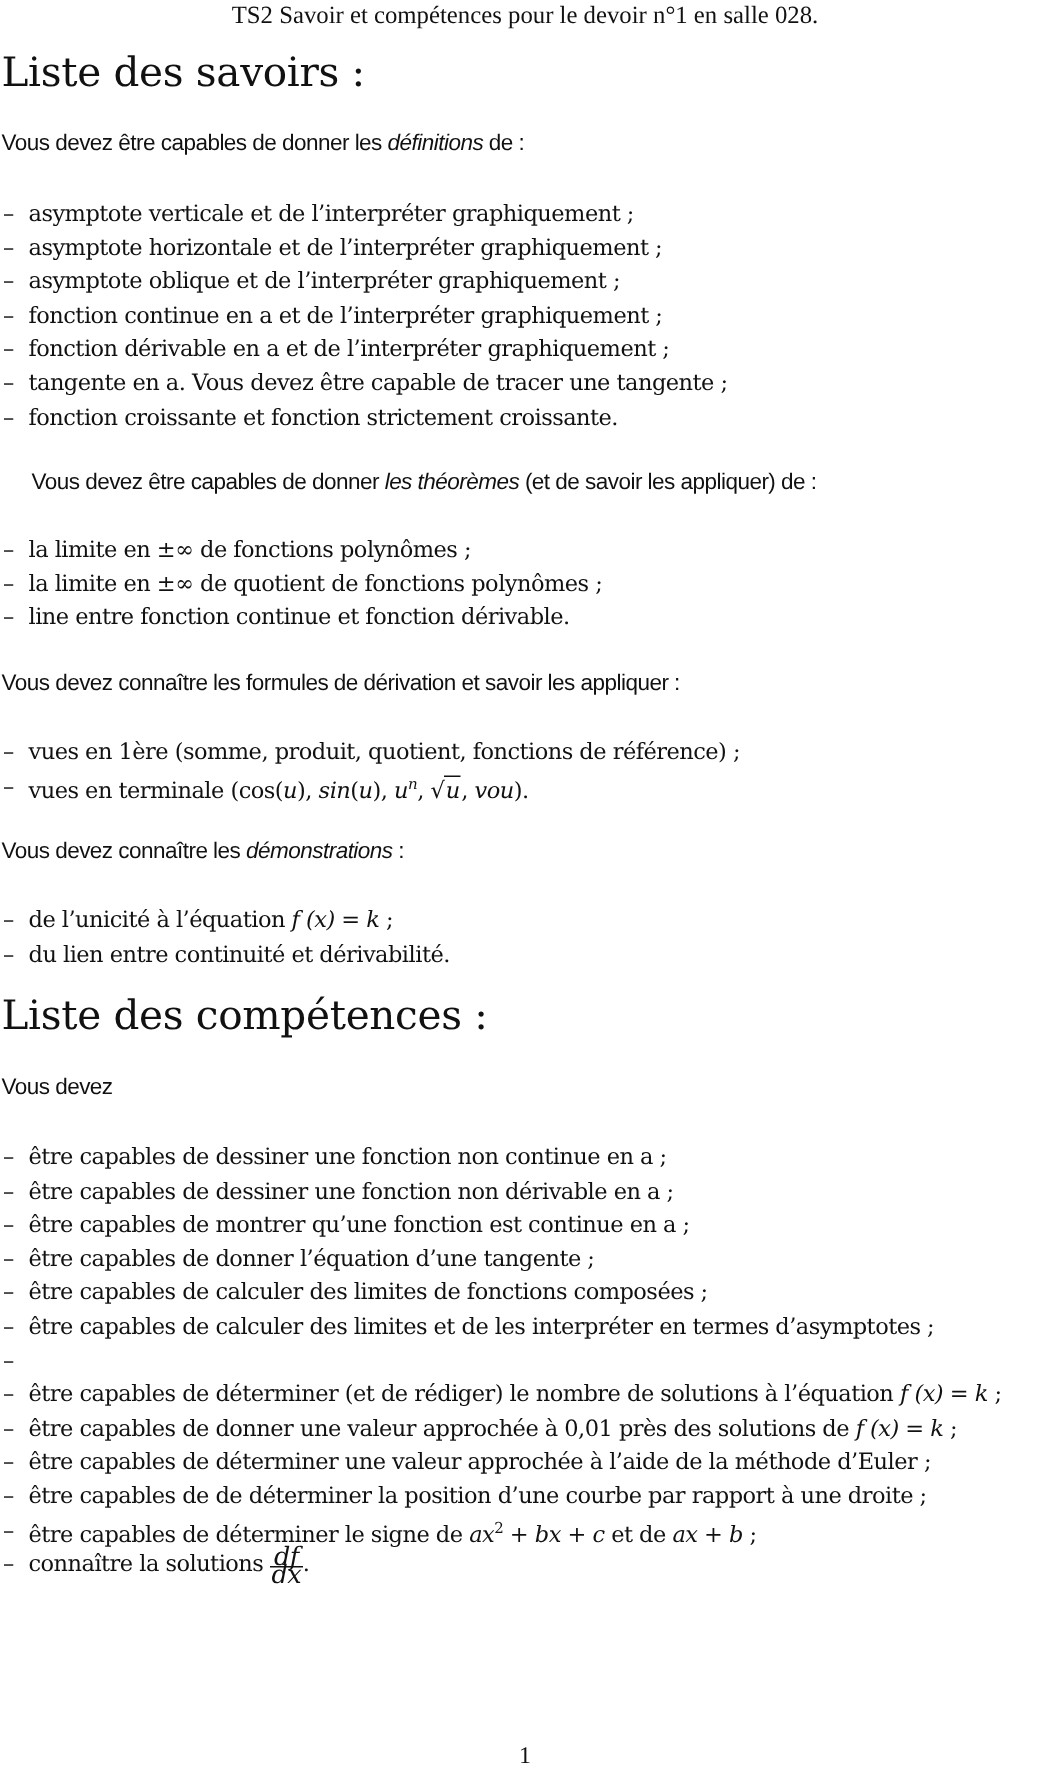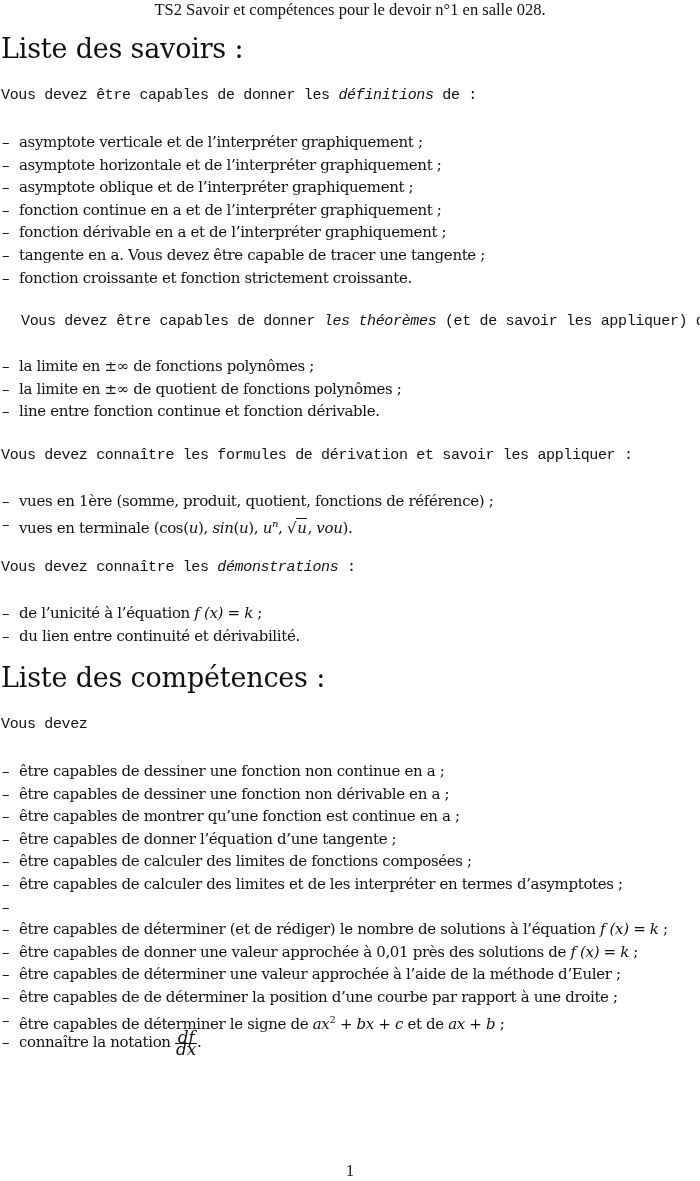--- a/index.html
+++ b/index.html
@@ -38,21 +38,21 @@
       font-family: "DejaVu Serif", serif;
       font-size: 27px;
       line-height: 28px;
       font-weight: normal;
       margin: 0;
       letter-spacing: -0.2px;
     }
     .para {
       position: absolute;
       left: 1px;
-      font-family: Liberation Mono, monospace;
+      font-family: Liberation Sans, sans-serif;
       font-size: 15px;
       line-height: 22px;
       letter-spacing: -0.35px;
       white-space: nowrap;
     }
     .para i { font-style: italic; }
     ul.dash {
       position: absolute;
       left: 0;
       margin: 0;
@@ -160,17 +160,17 @@
     <li><span class="bullet">–</span><span>être capables de montrer qu’une fonction est continue en a ;</span></li>
     <li><span class="bullet">–</span><span>être capables de donner l’équation d’une tangente ;</span></li>
     <li><span class="bullet">–</span><span>être capables de calculer des limites de fonctions composées ;</span></li>
     <li><span class="bullet">–</span><span>être capables de calculer des limites et de les interpréter en termes d’asymptotes ;</span></li>
     <li><span class="bullet">–</span></li>
     <li><span class="bullet">–</span><span>être capables de déterminer (et de rédiger) le nombre de solutions à l’équation </span><span class="m">f (x) = k</span><span> ;</span></li>
     <li><span class="bullet">–</span><span>être capables de donner une valeur approchée à 0,01 près des solutions de </span><span class="m">f (x) = k</span><span> ;</span></li>
     <li><span class="bullet">–</span><span>être capables de déterminer une valeur approchée à l’aide de la méthode d’Euler ;</span></li>
     <li><span class="bullet">–</span><span>être capables de de déterminer la position d’une courbe par rapport à une droite ;</span></li>
     <li><span class="bullet">–</span><span>être capables de déterminer le signe de </span><span class="m">ax</span><span class="sup" style="font-style:normal;">2</span><span class="m"> + bx + c</span><span> et de </span><span class="m">ax + b</span><span> ;</span></li>
-    <li style="height:24px;"><span class="bullet">–</span><span>connaître la notation </span><span class="frac"><span class="num">df</span><span class="den">dx</span></span><span>.</span></li>
+    <li style="height:24px;"><span class="bullet">–</span><span>connaître la solutions </span><span class="frac"><span class="num">df</span><span class="den">dx</span></span><span>.</span></li>
   </ul>
 
   <div class="footer">1</div>
 </div>
 
 </body></html>

